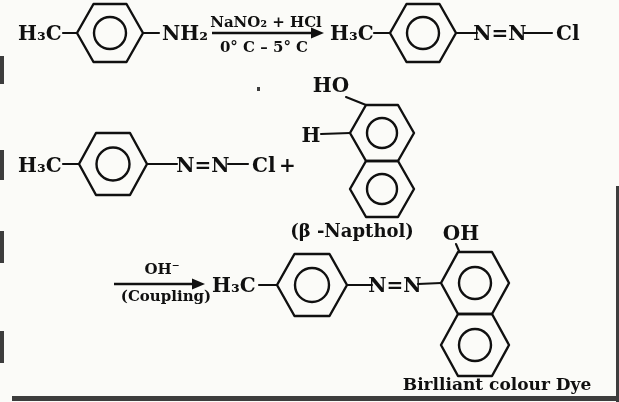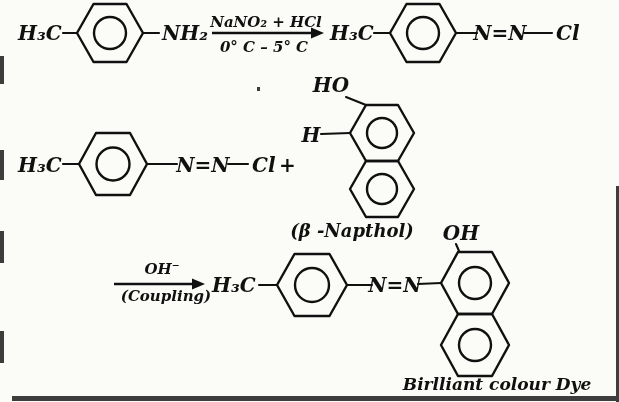--- a/index.html
+++ b/index.html
@@ -1,21 +1,20 @@
 <!DOCTYPE html>
 <html style="--ink: #101010; --paper: #fbfbf8;"><head>
 <meta charset="utf-8">
 <style>
   html,body{margin:0;padding:0}
   .page{
     position:relative;
     width:619px;height:402px;
     background:var(--paper,#fbfbf8);
     overflow:hidden;
-    font-style:italic;
   }
   svg{display:block}
   .bond{stroke:var(--ink,#101010);stroke-width:2.1;stroke-linecap:round;fill:none}
   .arrow-shaft{stroke:var(--ink,#101010);stroke-width:2.3;stroke-linecap:butt;fill:none}
   .ring{fill:none;stroke:var(--ink,#101010);stroke-width:2.4;stroke-linejoin:round}
   .arom{fill:none;stroke:var(--ink,#101010);stroke-width:2.4}
   .ahead{fill:var(--ink,#101010);stroke:none}
   text{
     fill:var(--ink,#101010);
     font-family:"DejaVu Serif","Liberation Serif",serif;

